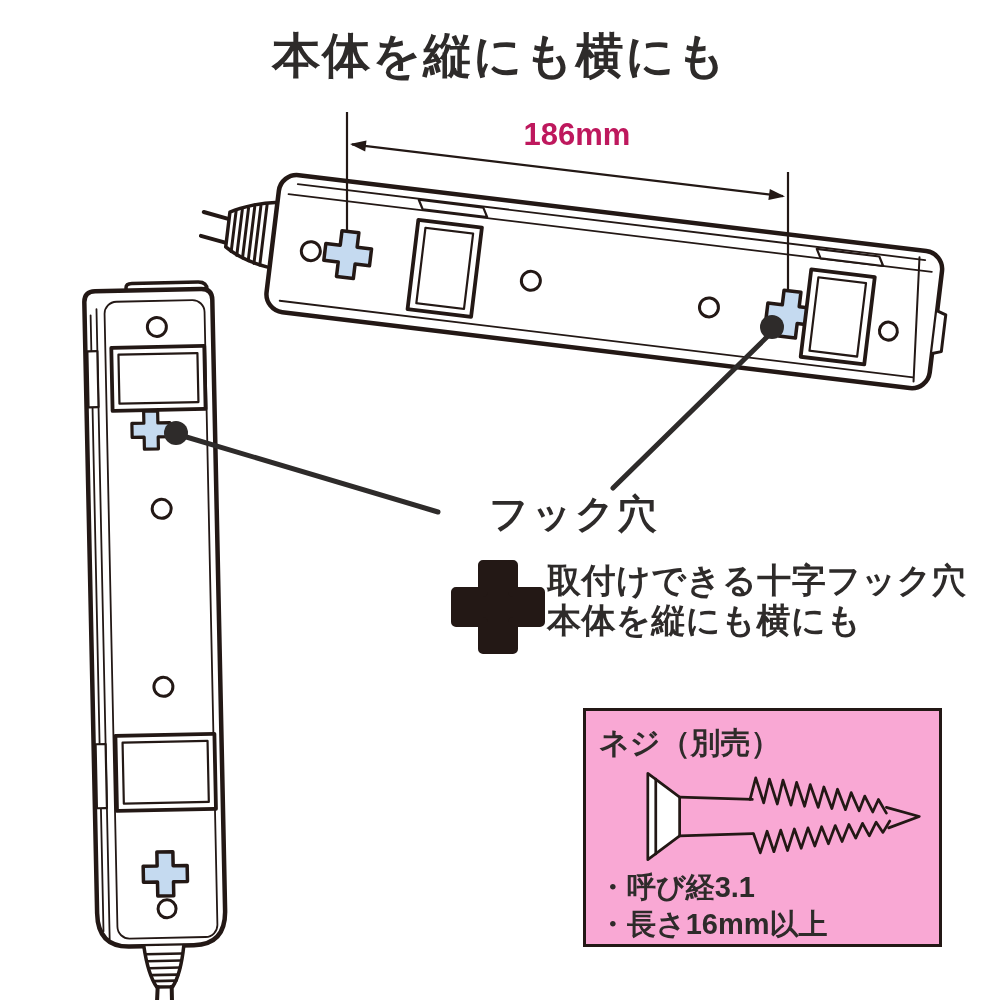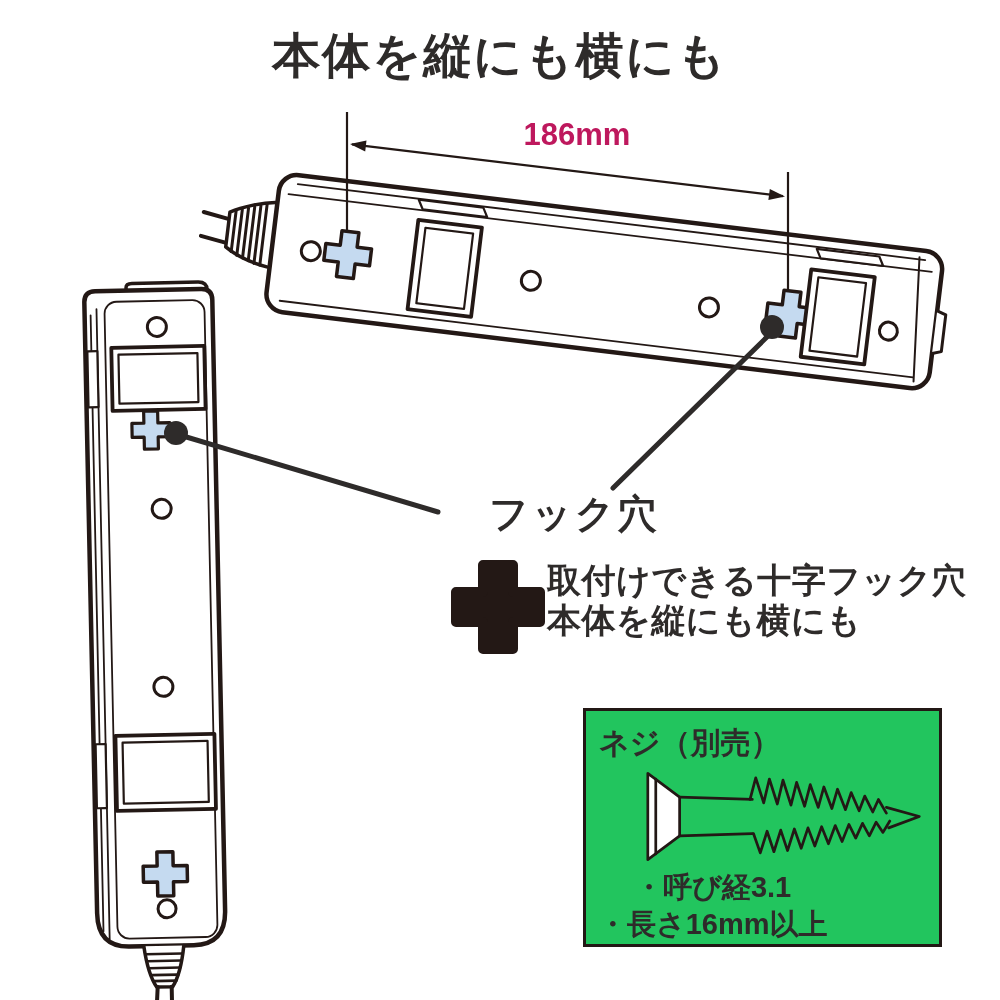--- a/index.html
+++ b/index.html
@@ -17,29 +17,29 @@
     font-size:31px;font-weight:700;color:#be185d;
   }
   #hook-label{
     left:452px;top:487px;font-size:39px;font-weight:800;letter-spacing:3px;color:#2e2b2a;margin-left:37px;
   }
   #feature-text{
     left:547px;top:560px;font-size:34px;font-weight:800;line-height:40px;
     letter-spacing:0.5px;color:#2e2b2a;white-space:nowrap;
   }
   #screw-box{
-    left:583px;top:708px;width:353px;height:233px;background:#22c55e;
+    left:583px;top:708px;width:353px;height:233px;background:#f9a8d4;
     border:3px solid #231815;
   }
   #screw-box .box-title{
     position:absolute;left:13px;top:12px;font-size:30px;font-weight:800;color:#2e2b2a;
   }
   #screw-box .specs{
     position:absolute;left:12px;top:158px;font-size:29px;font-weight:800;
-    line-height:37px;color:#2e2b2a;white-space:nowrap;text-align:center;
+    line-height:37px;color:#2e2b2a;white-space:nowrap;
   }
   #screw-svg{position:absolute;left:55px;top:60px;overflow:visible;}
   svg{display:block;}
 </style>
 </head>
 <body>
 
 <div id="stage">
 
   <svg class="abs" width="1000" height="1000" viewBox="0 0 1000 1000">

